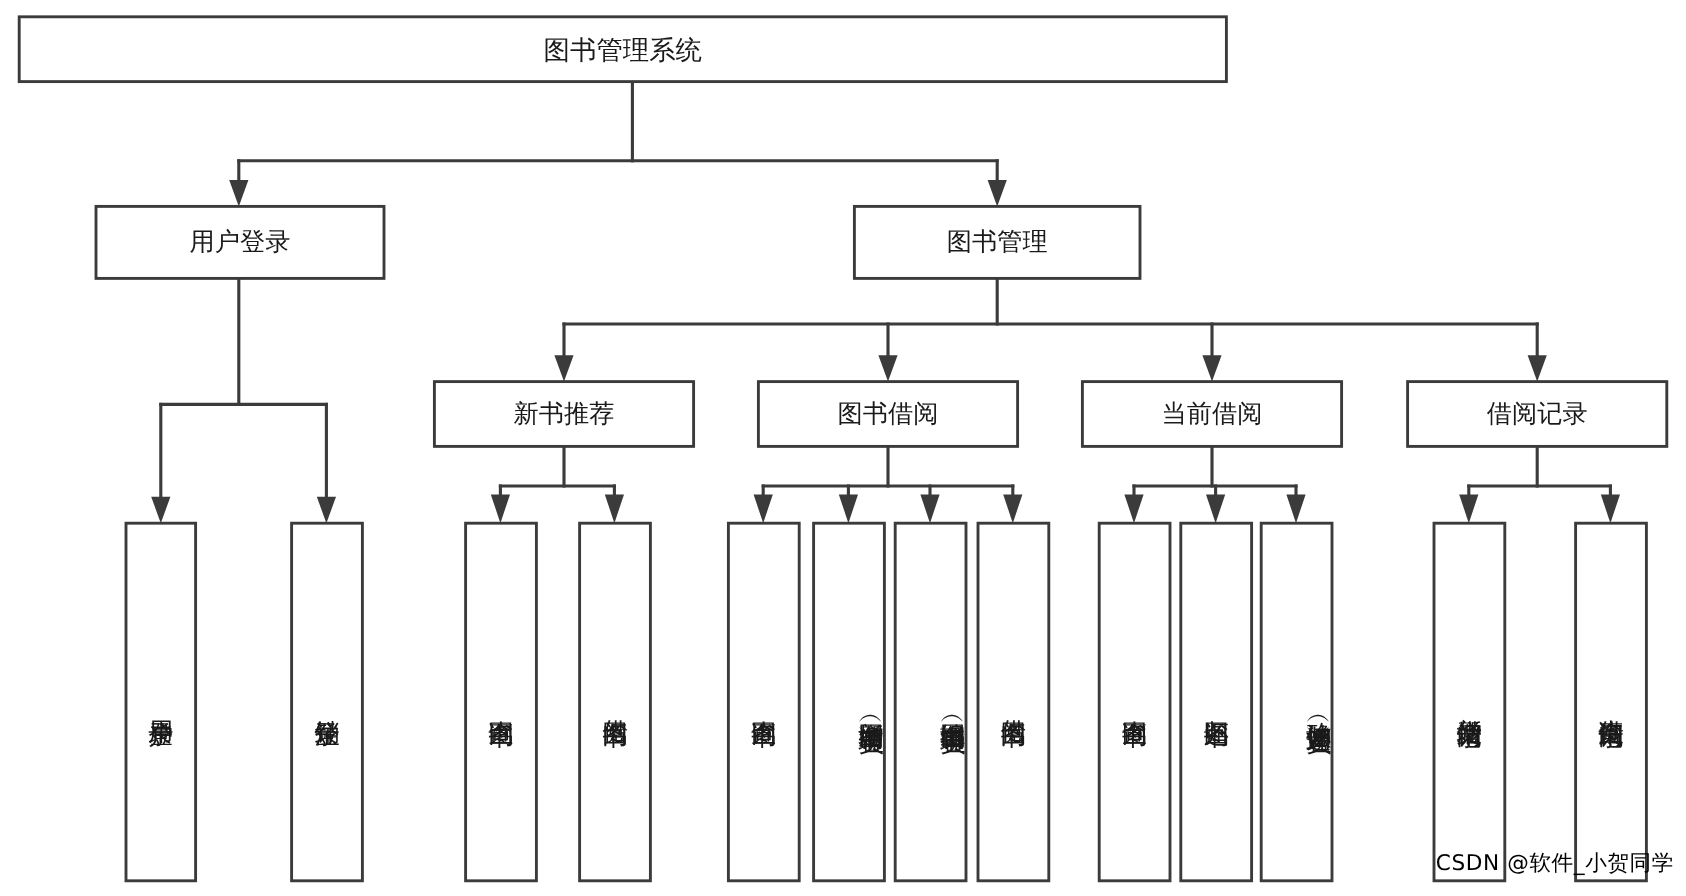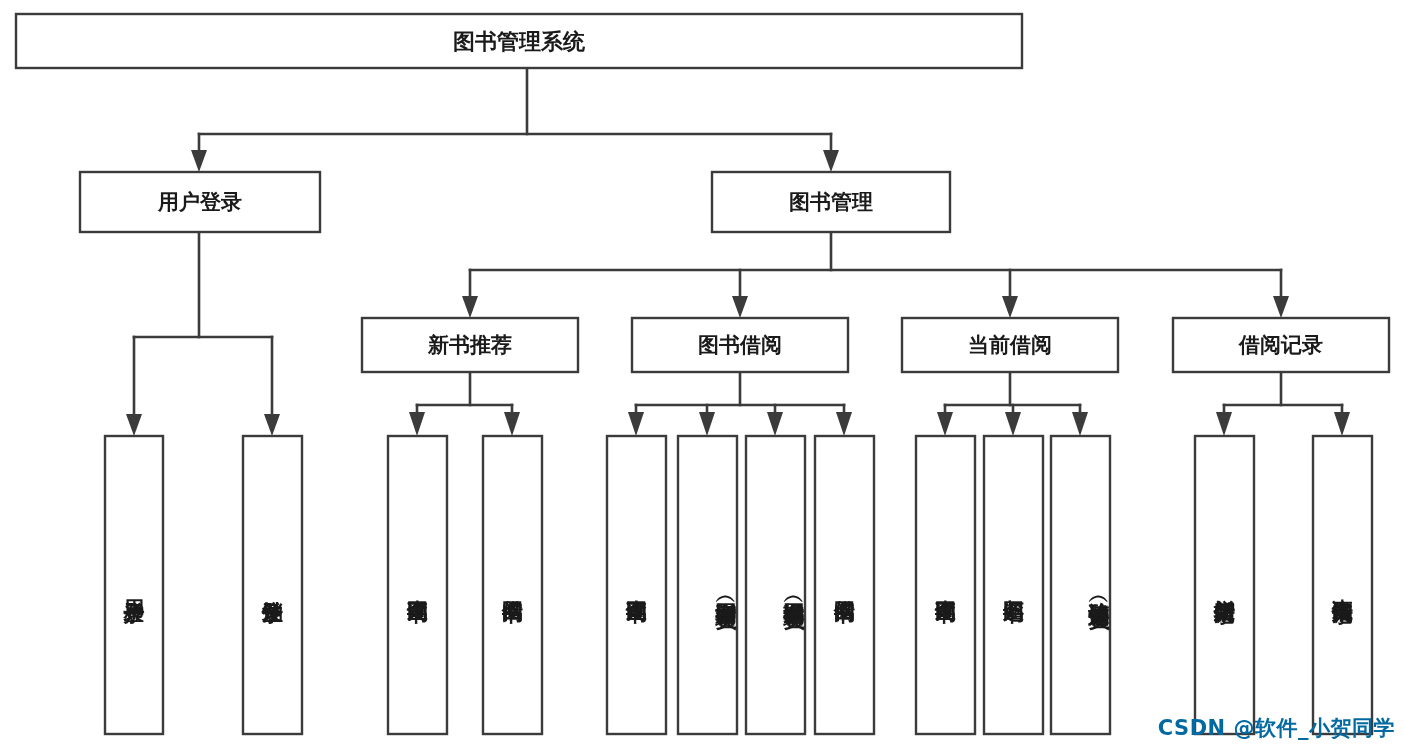--- a/index.html
+++ b/index.html
@@ -10,21 +10,20 @@
   body {
     width: 1405px;
     height: 747px;
     font-family: "DejaVu Sans", "Liberation Sans", sans-serif;
     overflow: hidden;
   }
   #diagram-root {
     position: relative;
     width: 1405px;
     height: 747px;
-    font-weight: bold;
   }
   svg.canvas {
     position: absolute;
     top: 0;
     left: 0;
     width: 1405px;
     height: 747px;
   }
   .node-box {
     fill: #ffffff;
@@ -66,24 +65,24 @@
     justify-content: center;
     white-space: nowrap;
     pointer-events: none;
   }
   .vlabel.center {
     align-items: center;
   }
   .watermark {
     position: absolute;
     right: 10px;
-    bottom: 5px;
-    font-family: "DejaVu Sans", "Liberation Sans", sans-serif;
-    font-size: 21px;
-    color: #0369a1;
+    bottom: 16px;
+    font-family: "DejaVu Sans", "Liberation Sans", sans-serif;
+    font-size: 18px;
+    color: #000000;
     white-space: nowrap;
     letter-spacing: 0.5px;
   }
 </style>
 </head>
 <body>
 
 <div id="diagram-root">
 
   <svg class="canvas" viewBox="0 0 1405 747" xmlns="http://www.w3.org/2000/svg">

